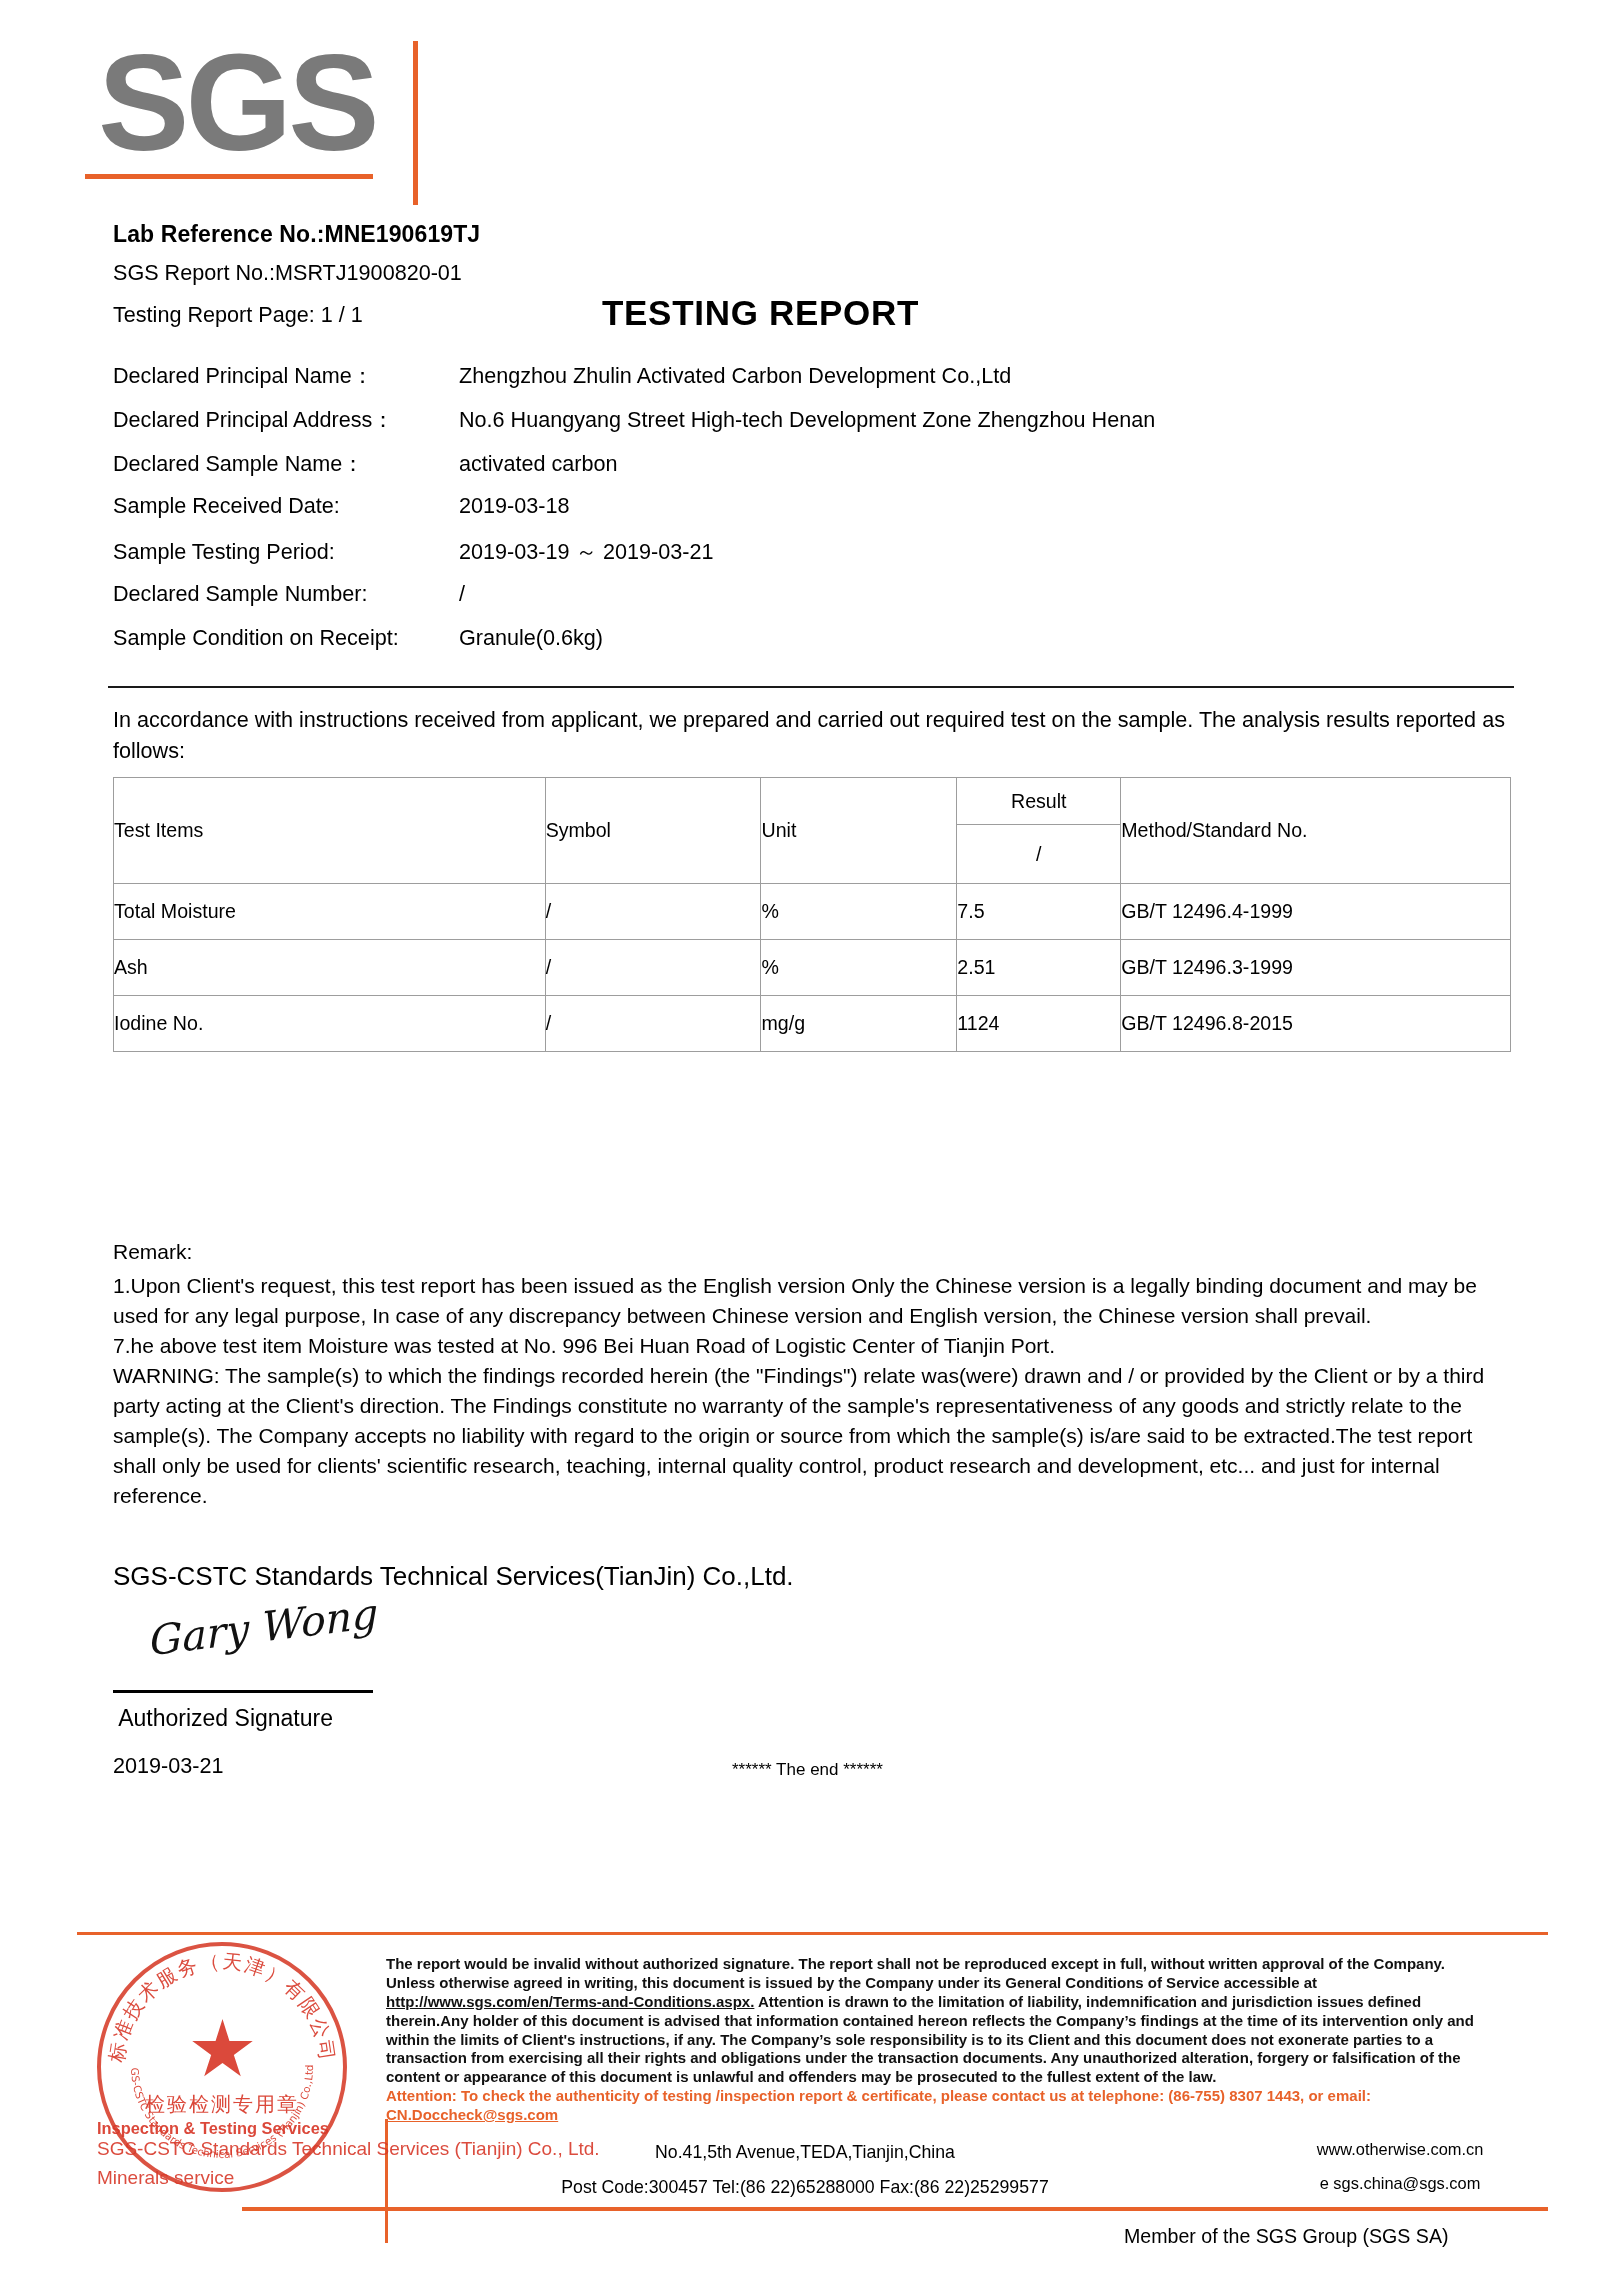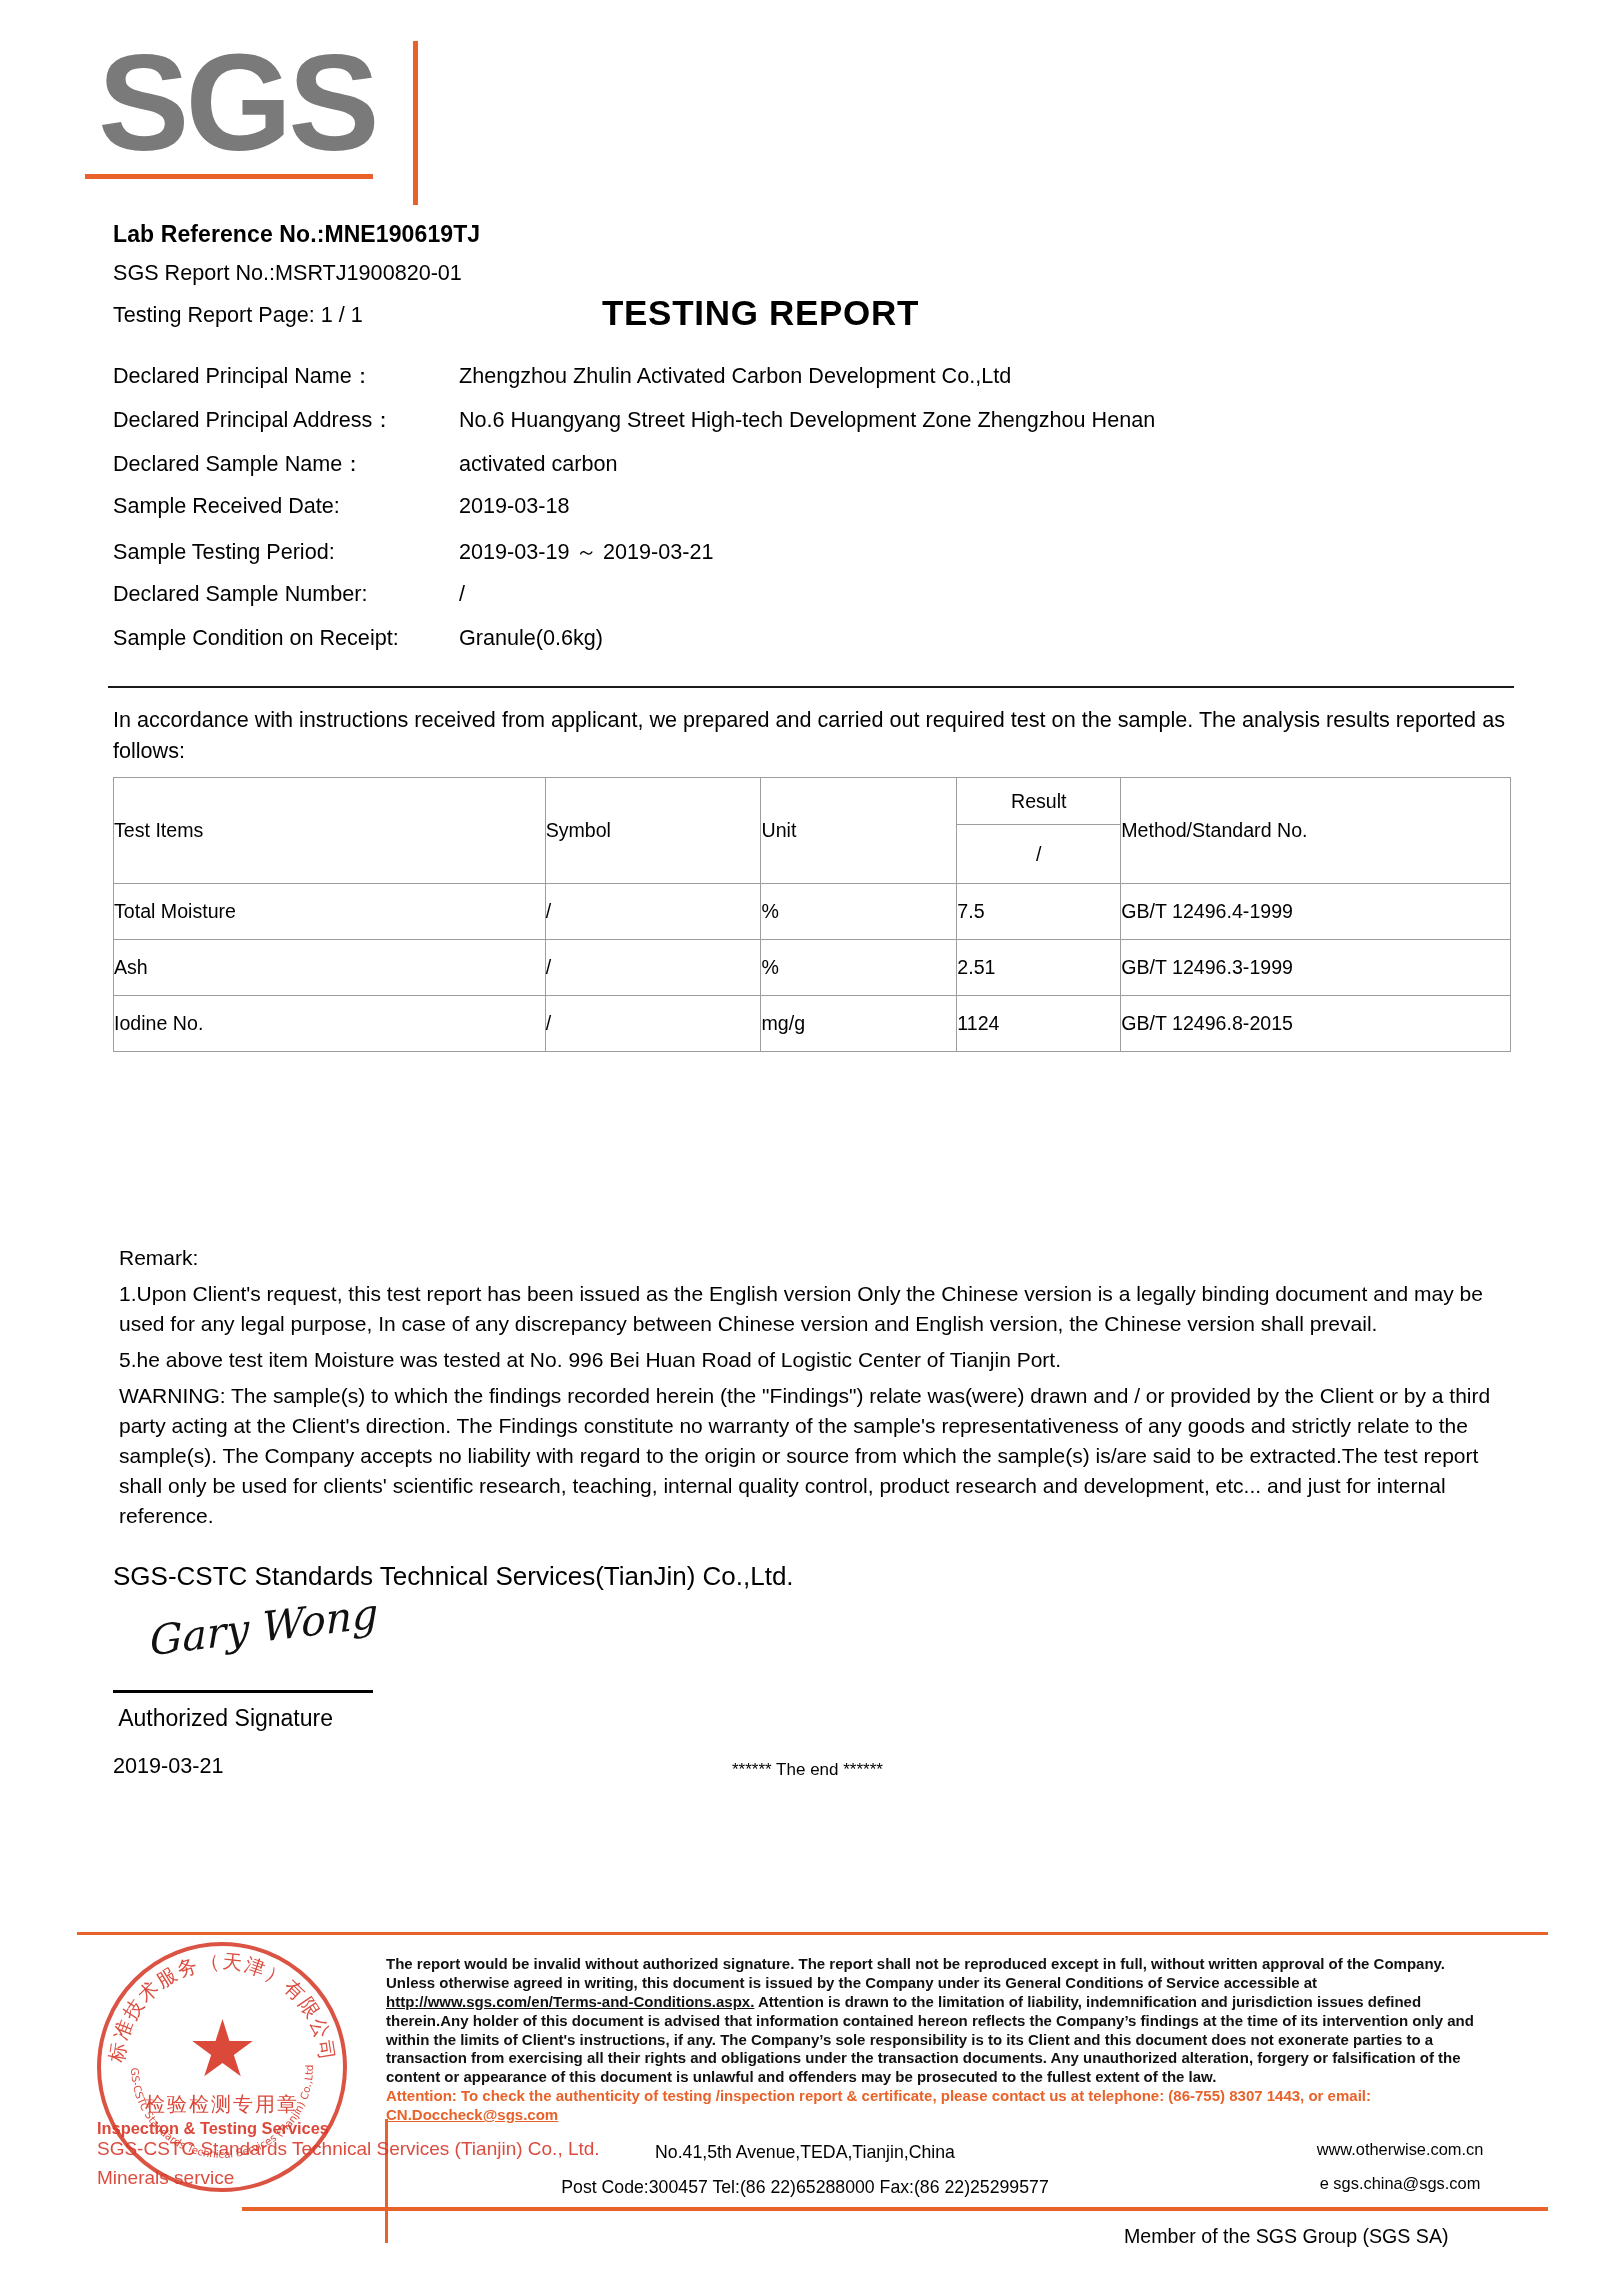--- a/index.html
+++ b/index.html
@@ -158,21 +158,21 @@
 
   
   .remark {
     position: absolute;
     left: 113px;
     top: 1237px;
     width: 1400px;
     font-size: 21px;
     line-height: 1.43;
   }
-  .remark p { margin: 6px; }
+  .remark p { margin: 0; }
   .remark .lead { margin-bottom: 3.9px; }
 
   .company-line {
     position: absolute;
     left: 113px;
     top: 1561px;
     font-size: 26px;
   }
 
   
@@ -446,21 +446,21 @@
       <td>mg/g</td>
       <td>1124</td>
       <td>GB/T 12496.8-2015</td>
     </tr>
   </tbody>
 </table>
 
 <div class="remark">
   <p class="lead">Remark:</p>
   <p>1.Upon Client's request, this test report has been issued as the English version Only the Chinese version is a legally binding document and may be used for any legal purpose, In case of any discrepancy between Chinese version and English version, the Chinese version shall prevail.</p>
-  <p>5.he above test item Moisture was tested at No. 996 Bei Huan Road of Logistic Center of Tianjin Port.</p>
+  <p>7.he above test item Moisture was tested at No. 996 Bei Huan Road of Logistic Center of Tianjin Port.</p>
   <p>WARNING: The sample(s) to which the findings recorded herein (the "Findings") relate was(were) drawn and / or provided by the Client or by a third party acting at the Client's direction. The Findings constitute no warranty of the sample's representativeness of any goods and strictly relate to the sample(s). The Company accepts no liability with regard to the origin or source from which the sample(s) is/are said to be extracted.The test report shall only be used for clients' scientific research, teaching, internal quality control, product research and development, etc... and just for internal reference.</p>
 </div>
 
 <div class="company-line">SGS-CSTC Standards Technical Services(TianJin) Co.,Ltd.</div>
 
 <div class="sig-wrap">
   <div class="sig-mark">Gary Wong</div>
   <div class="sig-rule"></div>
   <div class="sig-caption">Authorized Signature</div>
   <div class="sig-date">2019-03-21</div>

